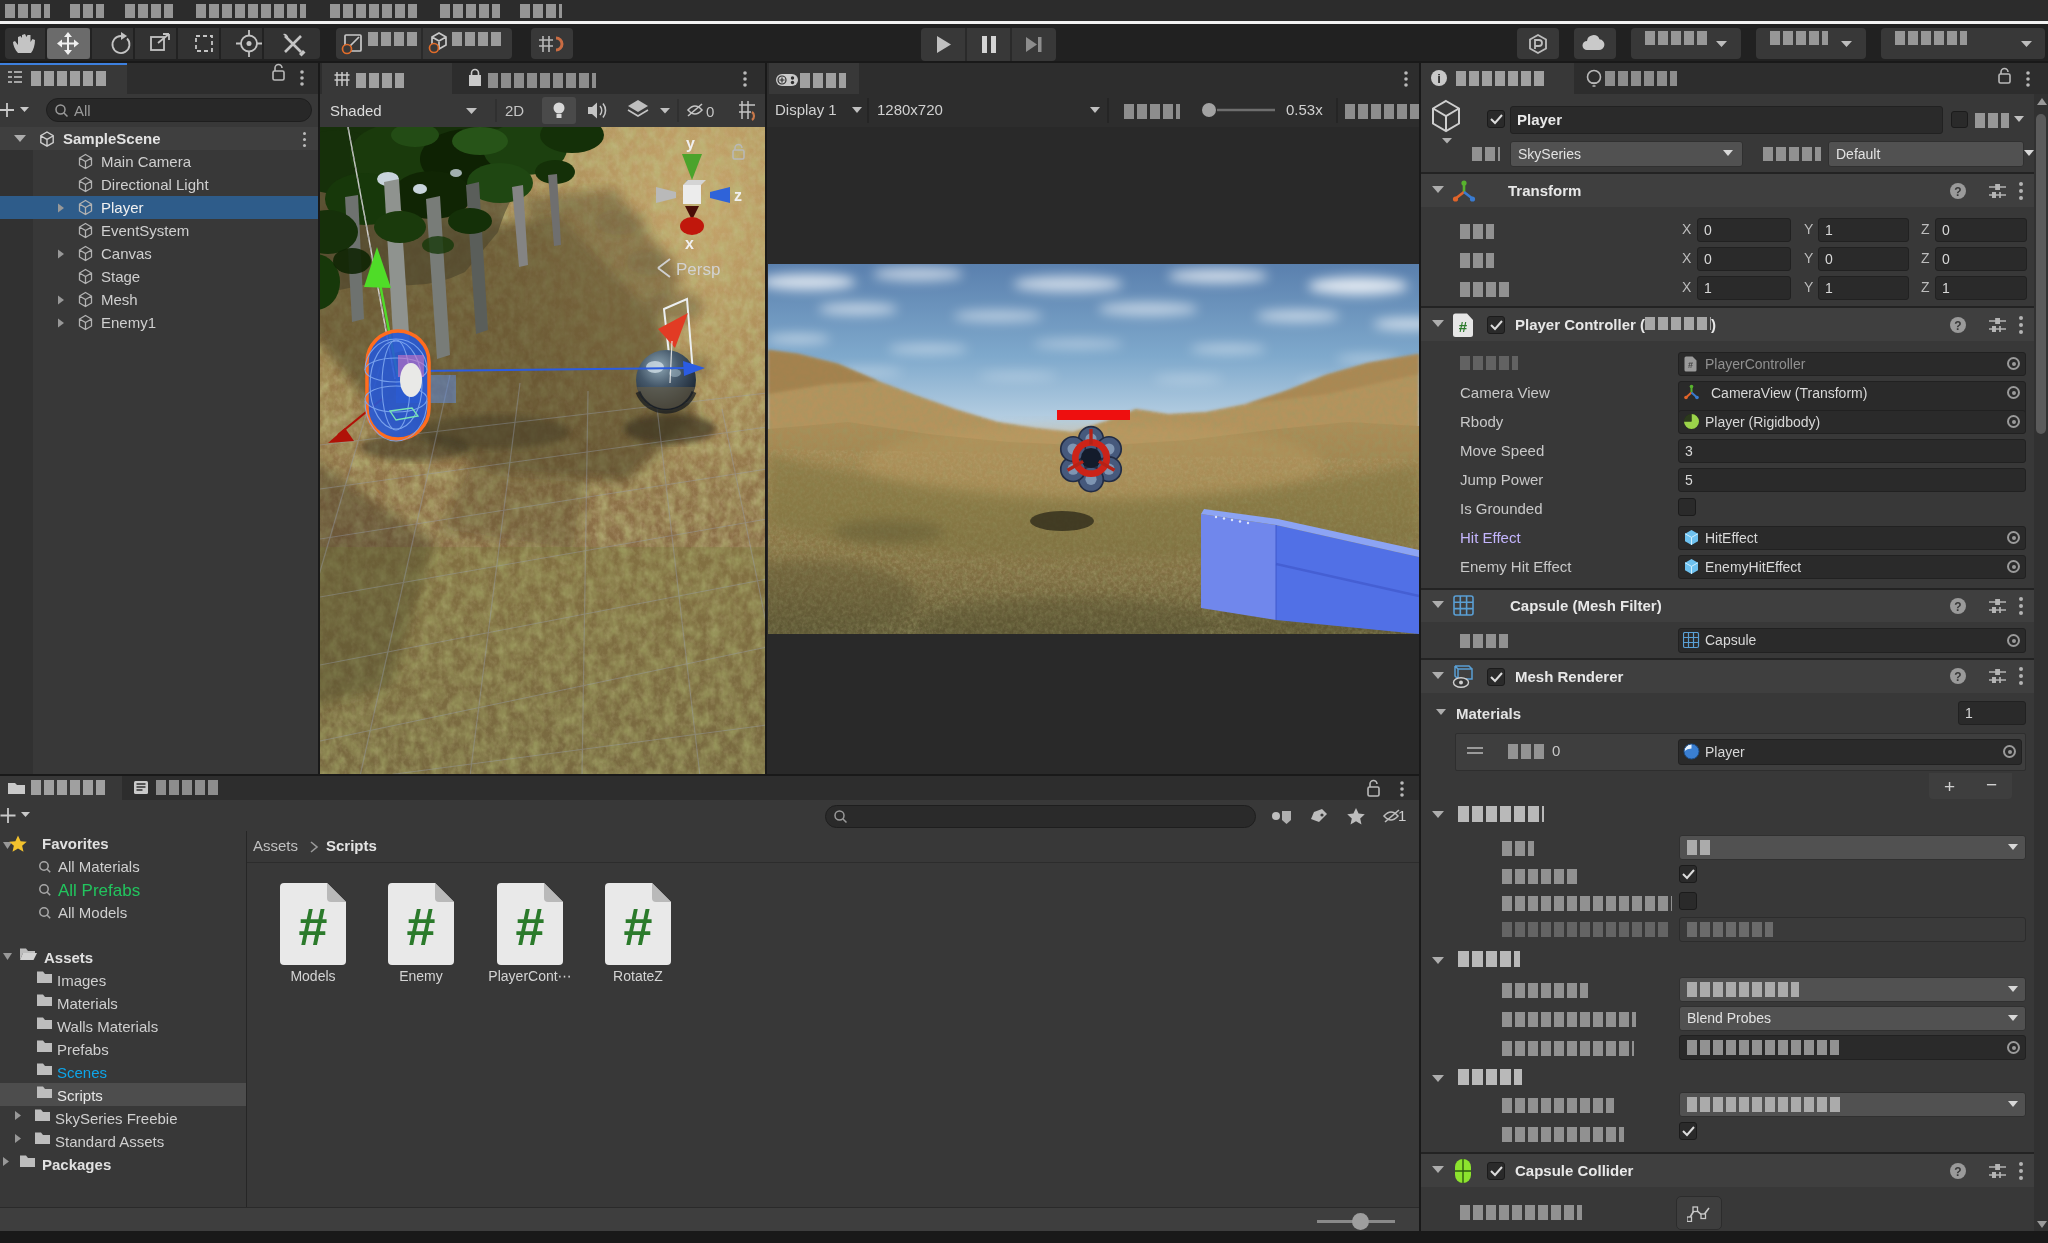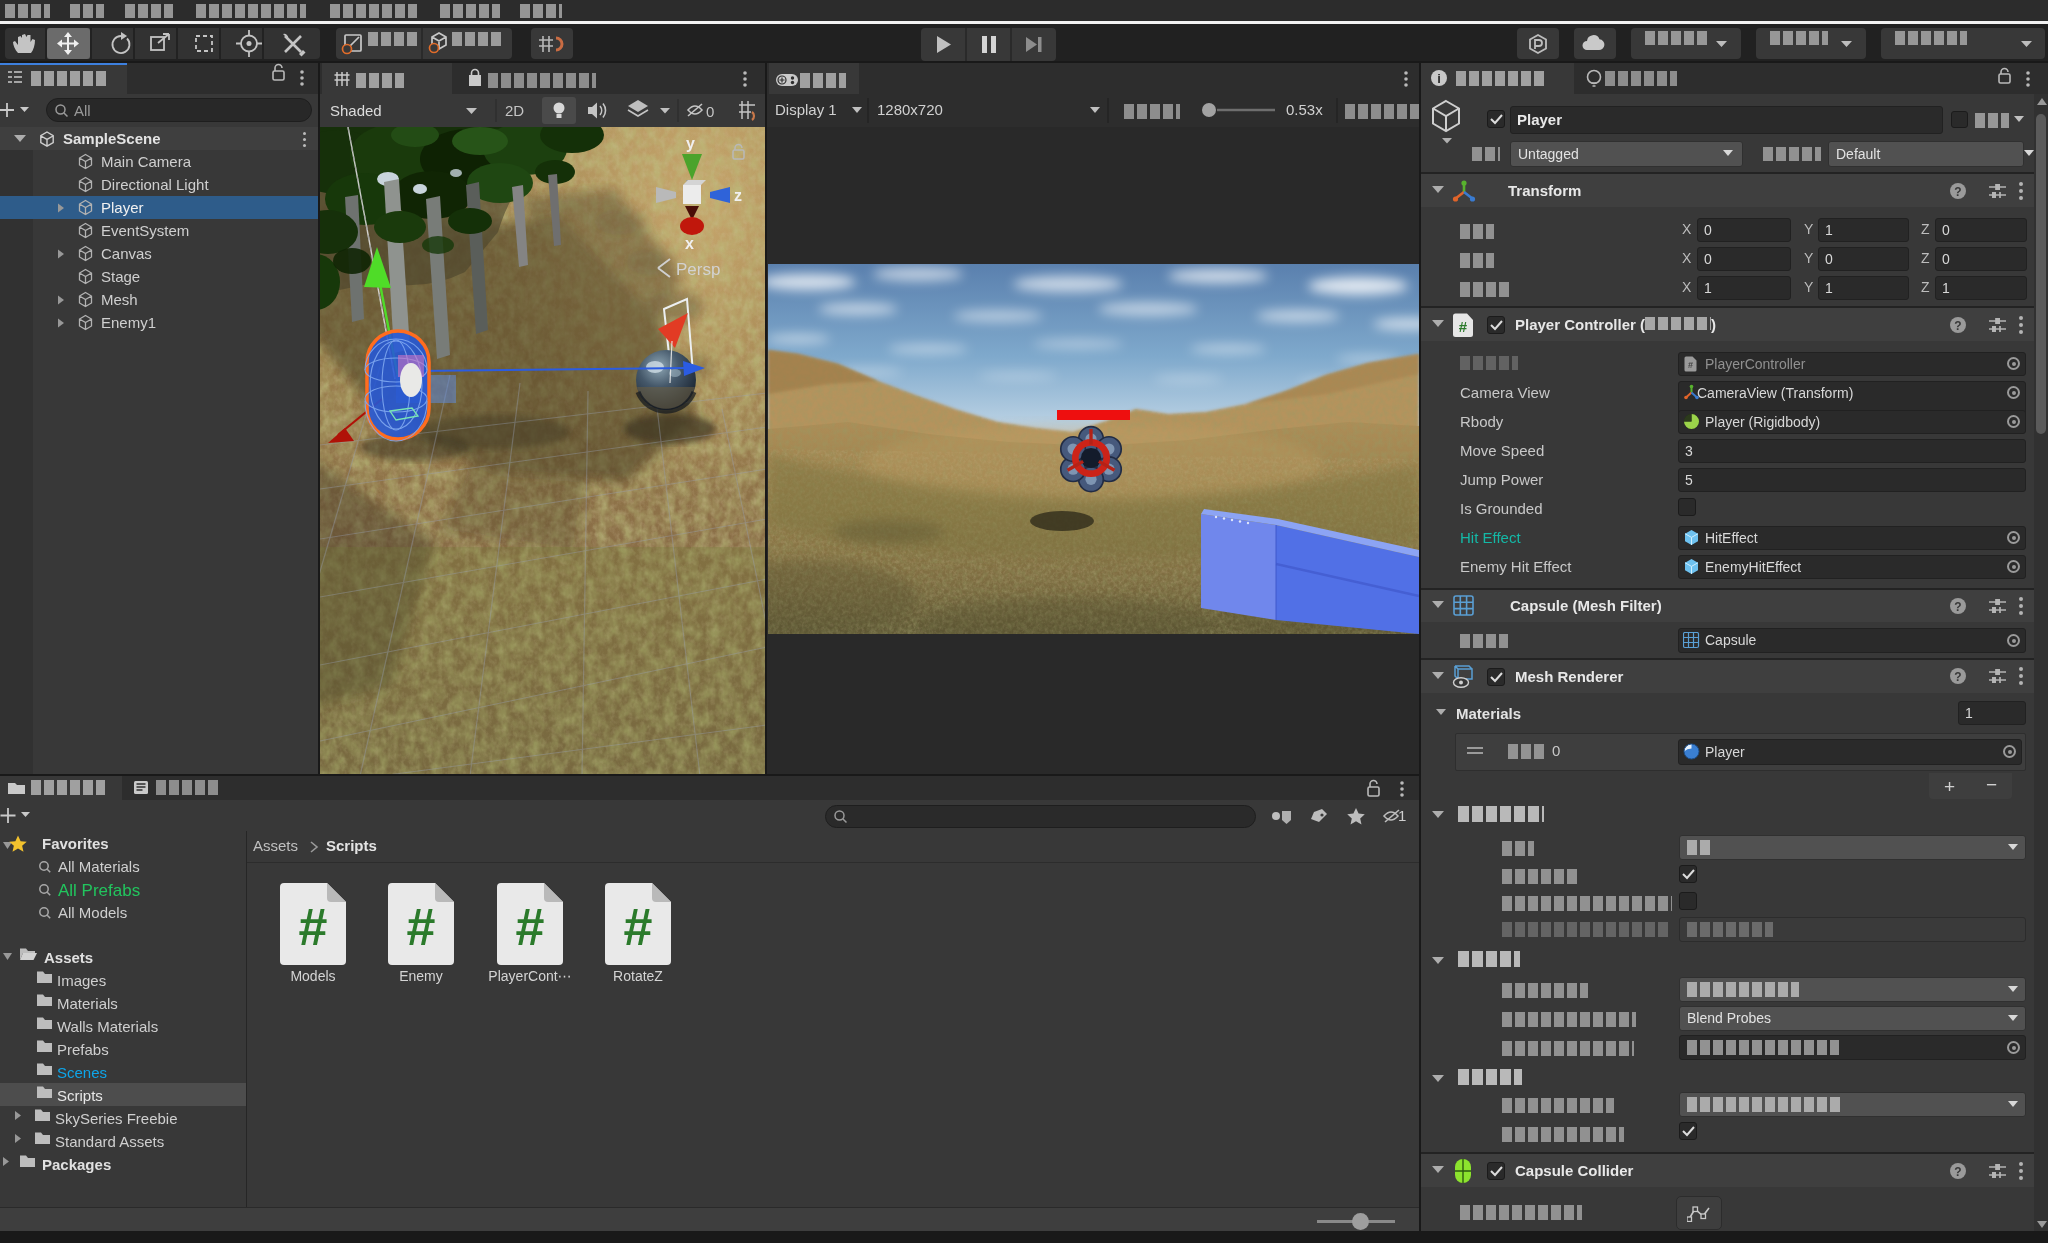--- a/index.html
+++ b/index.html
@@ -723,21 +723,21 @@
 </svg>
 <div class="cb" style="left:1487px;top:110px"></div>
 <svg class="ab" style="left:1489px;top:112px" width="15" height="15">
         <path d="M2 7 l4 4 7-8" fill="none" stroke="#dcdcdc" stroke-width="2"></path>
       </svg>
 <div class="fld" style="left:1510px;top:106px;width:433px;height:28px;font-weight:bold;font-size:15px;line-height:26px;color:#eaeaea">Player</div>
 <div class="cb" style="left:1951px;top:111px;width:17px;height:17px"></div>
 <i class="jp" style="left:1975px;top:113px;width:34px;height:15px;color:#d2d2d2"></i>
 <div class="dar" style="left:2014px;top:116px"></div>
 <i class="jp" style="left:1472px;top:147px;width:28px;height:14px;color:#c8c8c8"></i>
-<div class="dd" style="left:1510px;top:141px;width:233px;height:26px;line-height:24px">Untagged</div>
+<div class="dd" style="left:1510px;top:141px;width:233px;height:26px;line-height:24px">SkySeries</div>
 <div class="dar" style="left:2024px;top:150px;border-top-color:#d8d8d8"></div>
 <div class="dar" style="left:1723px;top:150px;border-top-color:#d8d8d8"></div>
 <i class="jp" style="left:1763px;top:147px;width:58px;height:14px;color:#c8c8c8"></i>
 <div class="dd" style="left:1828px;top:141px;width:196px;height:26px;line-height:24px">Default</div>
 
 <div class="sep" style="top:172px"></div>
 <div class="hdr" style="top:174px;height:33px"></div>
 <div class="fold" style="left:1432px;top:186px"></div>
 <svg class="ab" style="left:1452px;top:180px" width="24" height="24">
   <path d="M12 12 L12 2" stroke="#58b22e" stroke-width="2.6"></path>
@@ -783,21 +783,21 @@
       </svg>
 <div class="t" style="left:1515px;top:316px;font-size:15px;font-weight:bold;color:#e8e8e8">Player Controller (<i class="jp" style="position:static;display:inline-block;width:66px;height:13px;color:#e8e8e8"></i>)</div>
 <i class="jp" style="left:1460px;top:356px;width:58px;height:14px;color:#7d7d7d"></i>
 <div class="obj" style="left:1678px;top:352px;width:348px;height:24px;line-height:22px;padding-left:26px;color:#909090">PlayerController</div>
 <svg class="ab" style="left:1684px;top:356px" width="13" height="16">
         <path d="M0.5 2 a1.5 1.5 0 0 1 1.5-1.5 H8.5 L12.5 4.5 V14 a1.5 1.5 0 0 1 -1.5 1.5 H2 A1.5 1.5 0 0 1 0.5 14 z" fill="#9a9a9a"></path>
         <text x="6.5" y="12" font-size="9" font-weight="bold" fill="#444" text-anchor="middle" font-family="Liberation Sans,sans-serif">#</text>
       </svg>
 <div class="pick" style="left:2007px;top:357px"></div>
 <div class="t" style="left:1460px;top:384px;font-size:15px;color:#c8c8c8">Camera View</div>
-<div class="obj" style="left:1678px;top:381px;width:348px;height:35px;line-height:22px;padding-left:18px">CameraView (Transform)</div>
+<div class="obj" style="left:1678px;top:381px;width:348px;height:35px;line-height:22px;padding-left:32px">CameraView (Transform)</div>
 <svg class="ab" style="left:1683px;top:384px" width="17" height="17">
         <path d="M8.5 8.5 V2" stroke="#58b22e" stroke-width="2"></path>
         <circle cx="8.5" cy="2.5" r="1.8" fill="#58b22e"></circle>
         <path d="M8.5 8.5 L3 13.5" stroke="#e0642a" stroke-width="2"></path>
         <circle cx="3" cy="13.5" r="1.8" fill="#e0642a"></circle>
         <path d="M8.5 8.5 L14 13.5" stroke="#3a7bd0" stroke-width="2"></path>
         <circle cx="14" cy="13.5" r="1.8" fill="#3a7bd0"></circle>
       </svg>
 <div class="pick" style="left:2007px;top:386px"></div>
 <div class="t" style="left:1460px;top:413px;font-size:15px;color:#c8c8c8">Rbody</div>
@@ -807,21 +807,21 @@
         <path d="M8.5 1 a7.5 7.5 0 0 1 0 15 a7.5 7.5 0 0 1 -7.5-7.5 h7.5 z" fill="#9bd34a"></path>
         <path d="M8.5 1 a7.5 7.5 0 0 0 -7.5 7.5 h7.5 z" fill="#2c3b1c"></path>
       </svg>
 <div class="pick" style="left:2007px;top:415px"></div>
 <div class="t" style="left:1460px;top:442px;font-size:15px;color:#c8c8c8">Move Speed</div>
 <div class="fld" style="left:1678px;top:439px;width:348px;height:24px;line-height:22px">3</div>
 <div class="t" style="left:1460px;top:471px;font-size:15px;color:#c8c8c8">Jump Power</div>
 <div class="fld" style="left:1678px;top:468px;width:348px;height:24px;line-height:22px">5</div>
 <div class="t" style="left:1460px;top:500px;font-size:15px;color:#c8c8c8">Is Grounded</div>
 <div class="cb" style="left:1678px;top:498px"></div>
-<div class="t" style="left:1460px;top:529px;font-size:15px;color:#14b8a6">Hit Effect</div>
+<div class="t" style="left:1460px;top:529px;font-size:15px;color:#c4b5fd">Hit Effect</div>
 <div class="obj" style="left:1678px;top:526px;width:348px;height:24px;line-height:22px;padding-left:26px">HitEffect</div>
 <svg class="ab" style="left:1683px;top:529px" width="17" height="17">
         <path d="M8.5 1 l6.5 3.7 v7.6 L8.5 16 2 12.3 V4.7 z" fill="#6ec2f0"></path>
         <path d="M2 4.7 l6.5 3.7 6.5-3.7 M8.5 8.4 V16" stroke="#cfeeff" stroke-width="1" fill="none"></path>
       </svg>
 <div class="pick" style="left:2007px;top:531px"></div>
 <div class="t" style="left:1460px;top:558px;font-size:15px;color:#c8c8c8">Enemy Hit Effect</div>
 <div class="obj" style="left:1678px;top:555px;width:348px;height:24px;line-height:22px;padding-left:26px">EnemyHitEffect</div>
 <svg class="ab" style="left:1683px;top:558px" width="17" height="17">
         <path d="M8.5 1 l6.5 3.7 v7.6 L8.5 16 2 12.3 V4.7 z" fill="#6ec2f0"></path>

